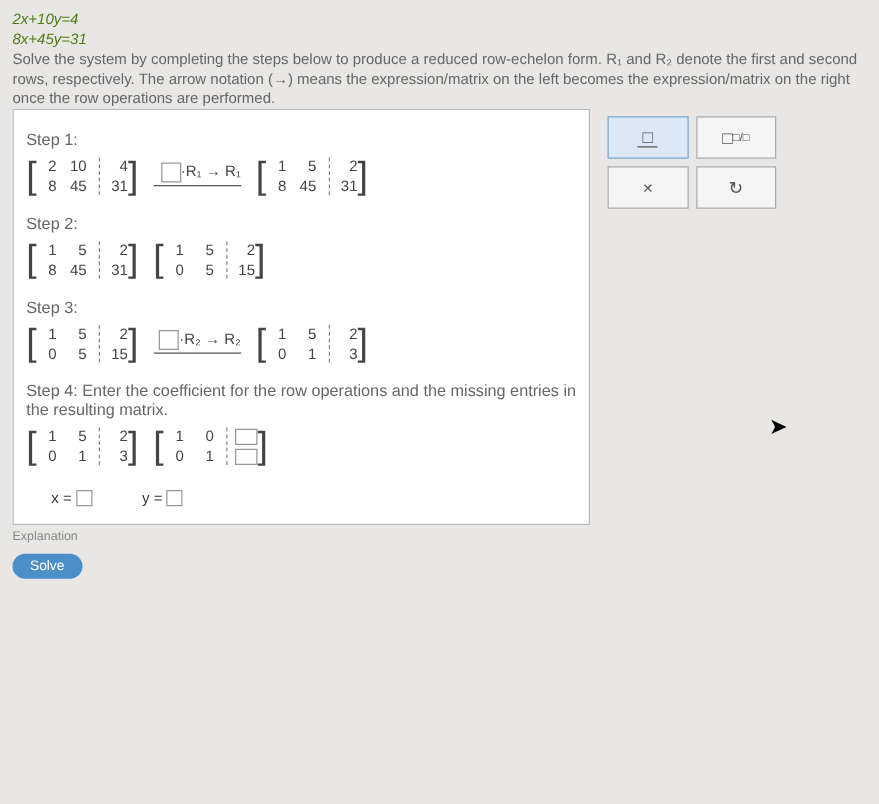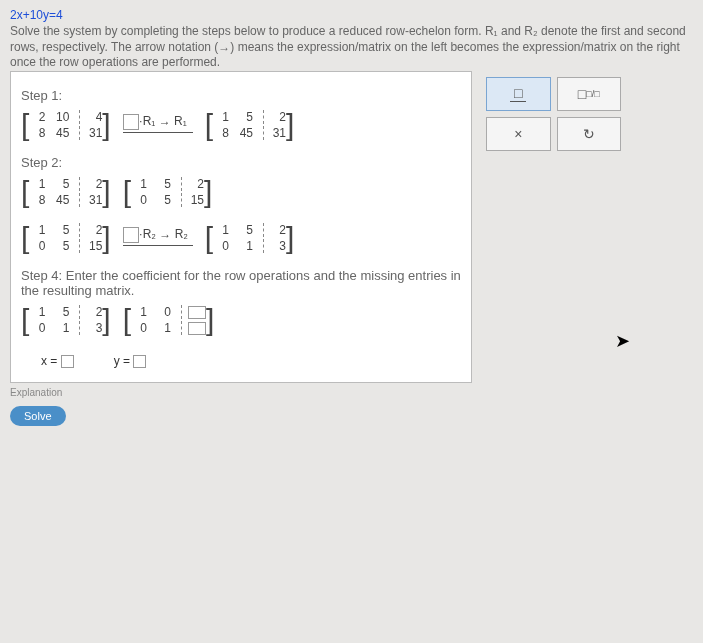--- a/index.html
+++ b/index.html
@@ -1,45 +1,46 @@
 <!DOCTYPE html>
 <html><head>
 <meta charset="utf-8">
 <style>
 body{margin:0;font-family:Arial,sans-serif;font-size:12px;color:#333;background:#e8e7e5;width:703px;height:643px;overflow:hidden}
 .pg{padding:6px 10px}
-.eq{color:#1d4ed8;margin:2px 0}
+.eq{color:#4d7c0f;font-style:italic;margin:2px 0}
 .instr{color:#666;margin:0 0;line-height:1.3}
 .panel{background:#fff;border:1px solid #bbb;width:440px;padding:10px;position:relative}
 .pdesc{color:#555;font-size:11px;line-height:1.3;margin-bottom:8px}
 .step-lbl{color:#666;font-size:13px;margin:6px 0}
 .row-op{display:flex;align-items:center;gap:12px;margin:6px 0 14px}
 .mat{display:inline-flex;align-items:center}
 .br{font-size:30px;line-height:28px;font-weight:100;color:#444}
 .mc{display:inline-block}
 .mr{display:flex;gap:8px;font-size:12px;color:#444;height:16px;align-items:center}
 .mr span{min-width:16px;text-align:right}
 .aug{border-left:1px dashed #888;padding-left:6px!important;margin-left:2px}
-.op{font-size:12px;color:#444;text-align:left}
+.op{font-size:12px;color:#444;text-align:right}
 .op .arrow{border-top:1px solid #555;width:70px;margin:2px auto}
 .box{display:inline-block;border:1px solid #999;background:#fff;width:14px;height:14px;vertical-align:middle}
 .box-s{width:11px;height:11px}
 .tools{position:absolute;right:-150px;top:5px;width:135px}
 .trow{display:flex;gap:6px;margin-bottom:6px}
 .tbtn{flex:1;height:32px;border:1px solid #aaa;background:#f5f5f5;display:flex;align-items:center;justify-content:center;font-size:14px;color:#555}
 .tbtn.sel{background:#dce8f5;border-color:#7aa5d2}
 .cursor{position:absolute;left:615px;top:330px;font-size:18px;color:#000}
 .chk{display:inline-block;background:#4a8fc8;color:#fff;border-radius:12px;padding:4px 14px;font-size:11px;margin-top:8px}
 .expl{color:#888;font-size:10px;margin-top:4px}
 </style>
 </head>
 <body>
 
 <div class="pg">
 <div class="eq">2x+10y=4</div>
+<div class="eq">8x+45y=31</div>
 <div class="instr">Solve the system by completing the steps below to produce a reduced row-echelon form. R₁ and R₂ denote the first and second rows, respectively. The arrow notation (→) means the expression/matrix on the left becomes the expression/matrix on the right once the row operations are performed.</div>
 
 <div class="panel">
 <div class="tools">
 <div class="trow">
 <div class="tbtn sel">
             <span style="border-bottom:1px solid #555;padding:0 4px">□</span>
           </div>
 <div class="tbtn">□<span style="font-size:9px">□/□</span></div>
 </div>
@@ -116,20 +117,21 @@
             <span class="mr">
               <span>0</span>
               <span>5</span>
               <span class="aug">15</span>
             </span>
           </span>
           <span class="br">]</span>
         </span>
 </div>
 
+<div class="step-lbl">Step 3:</div>
 <div class="row-op">
 <span class="mat">
           <span class="br">[</span>
           <span class="mc">
             <span class="mr">
               <span>1</span>
               <span>5</span>
               <span class="aug">2</span>
             </span>
             <span class="mr">

